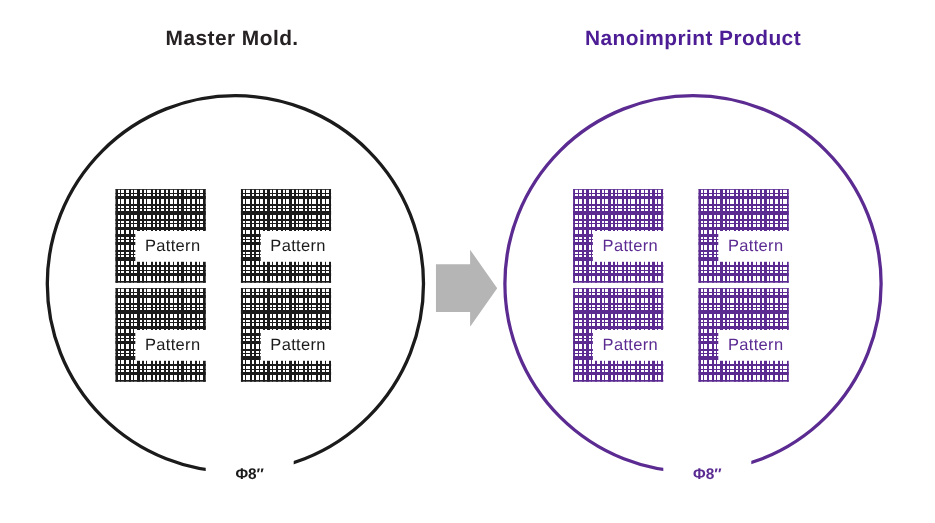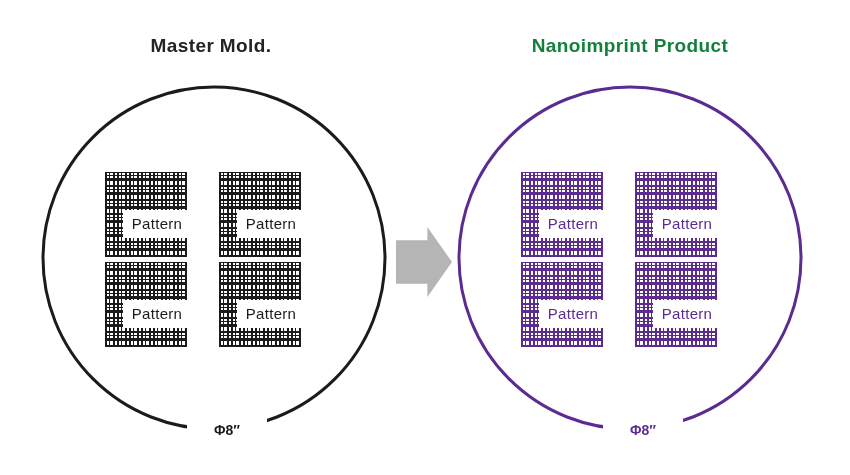--- a/index.html
+++ b/index.html
@@ -7,21 +7,21 @@
   #stage {
     position: relative;
     width: 850px;
     height: 475px;
     background: #ffffff;
     overflow: hidden;
     font-family: "Liberation Sans", sans-serif;
   }
   .wafer-title {
     position: absolute;
-    top: 35px;
+    top: 25px;
     width: 300px;
     text-align: center;
     font-size: 19px;
     font-weight: bold;
     letter-spacing: 0.4px;
   }
   #title-master { left: 61px; }
   #title-nanoimprint { left: 480px; }
 
   .wafer {
@@ -98,21 +98,21 @@
     clip-path: polygon(0 19%, 56% 19%, 56% 0, 100% 50%, 56% 100%, 56% 81%, 0 81%);
   }
 </style>
 </head>
 <body>
 
 <div id="stage">
 
   <div class="wafer-title" id="title-master" style="color: rgb(38, 33, 34);">Master Mold.</div>
 
-  <div class="wafer-title" id="title-nanoimprint" style="color: #15803d;">Nanoimprint Product</div>
+  <div class="wafer-title" id="title-nanoimprint" style="color: #4c1d95;">Nanoimprint Product</div>
 
   <div class="wafer" id="wafer-master" style="--wc: #1b1b1b;">
     <svg class="wafer-svg" width="350" height="350">
       <circle cx="175" cy="175" r="171"></circle>
     </svg>
     <div class="pattern-block pb-1">
       <div class="pattern-label-box">Pattern</div>
     </div>
     <div class="pattern-block pb-2">
       <div class="pattern-label-box">Pattern</div>

